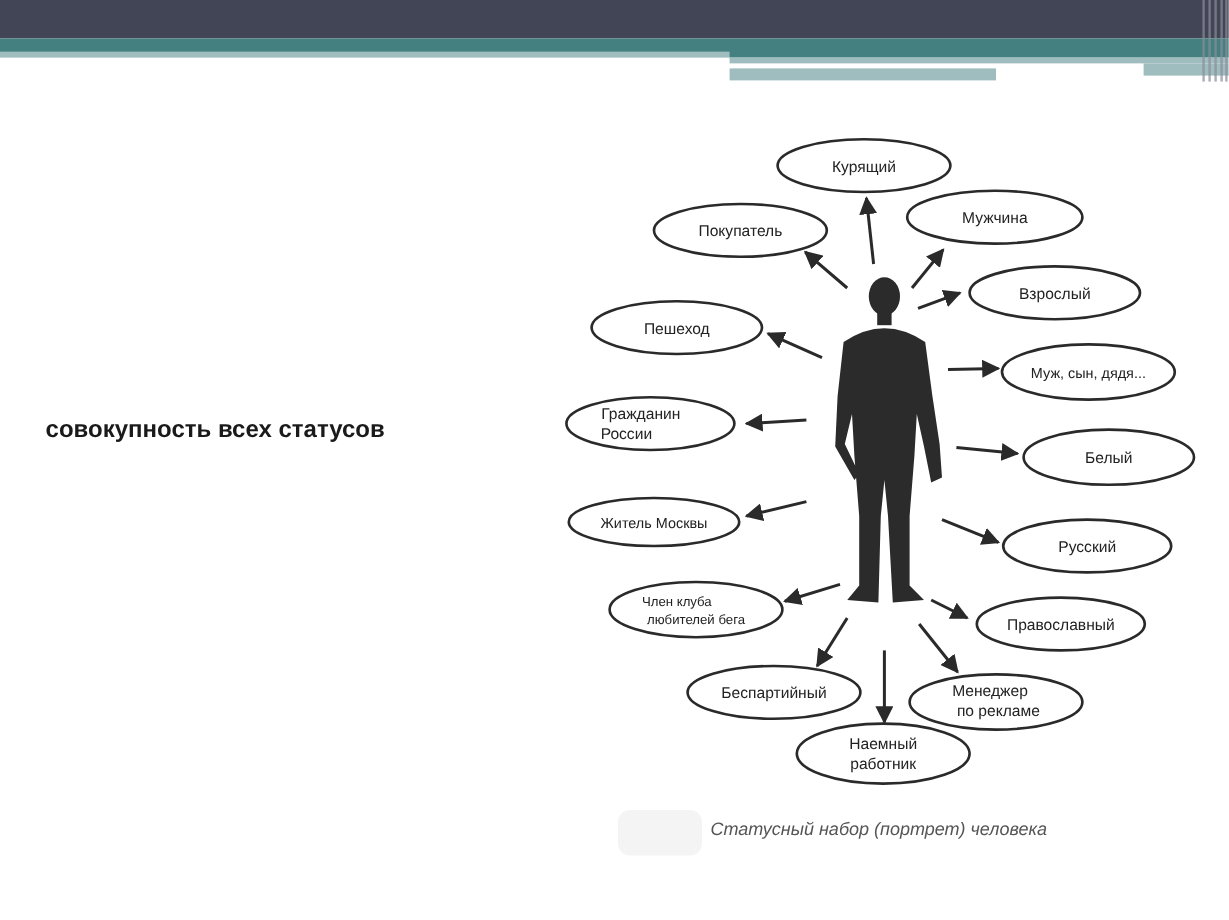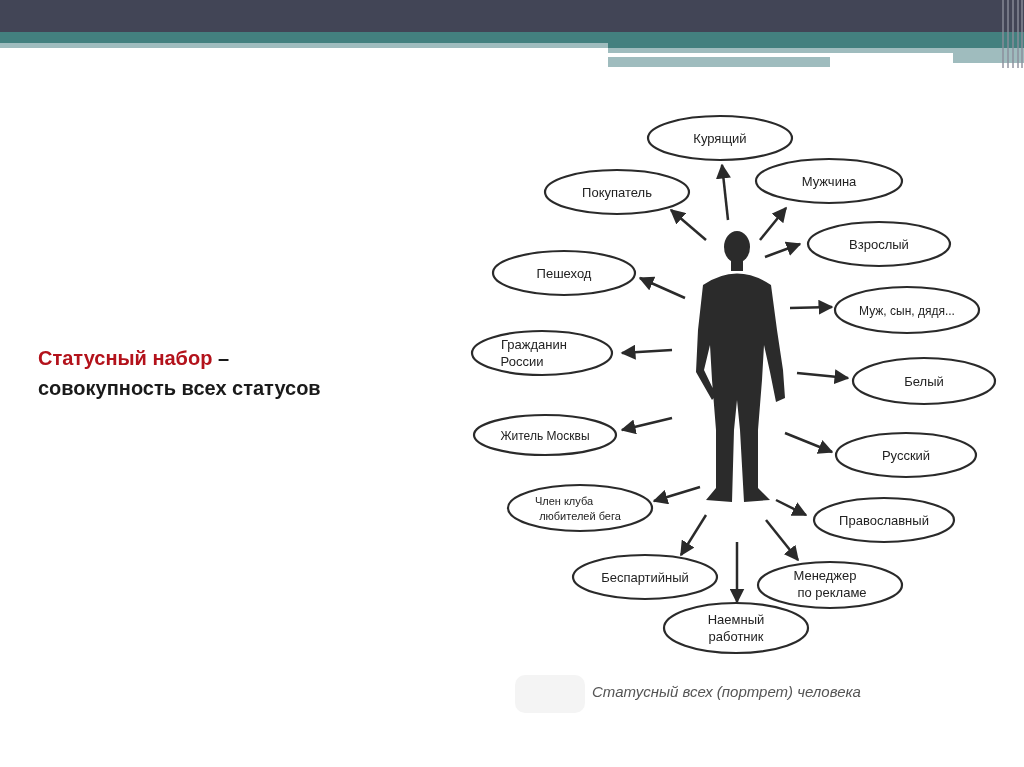--- a/index.html
+++ b/index.html
@@ -36,21 +36,20 @@
 <div class="hdr-bar2"></div>
 <div class="stripes">
   <span style="left:2px"></span>
     <span style="left:7px"></span>
     <span style="left:12px"></span>
     <span style="left:17px"></span>
     <span style="left:21px"></span>
 </div>
 
 <div class="def">
-  <div><span class="term">Статусный набор</span><span> –</span></div>
   <div>совокупность всех статусов</div>
 </div>
 
 <svg class="diagram" width="540" height="570" viewBox="460 100 540 570" xmlns="http://www.w3.org/2000/svg">
   <defs>
     <marker id="ah" viewBox="0 0 10 10" refX="9" refY="5" markerWidth="6" markerHeight="6" orient="auto">
       <path d="M0,0 L10,5 L0,10 z" fill="#2a2a2a"></path>
     </marker>
   </defs>
 
@@ -113,13 +112,13 @@
     <text x="884" y="525">Православный</text>
     <text x="645" y="582">Беспартийный</text>
     <text x="825" y="580">Менеджер</text>
     <text x="832" y="597">по рекламе</text>
     <text x="736" y="624">Наемный</text>
     <text x="736" y="641">работник</text>
   </g>
 </svg>
 
 <div class="caption-smudge"></div>
-<div class="caption">Статусный всех (портрет) человека</div>
+<div class="caption">Статусный набор (портрет) человека</div>
 
 </body></html>

